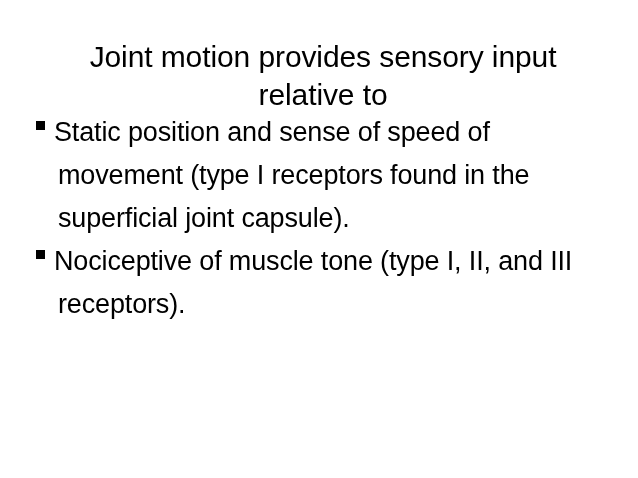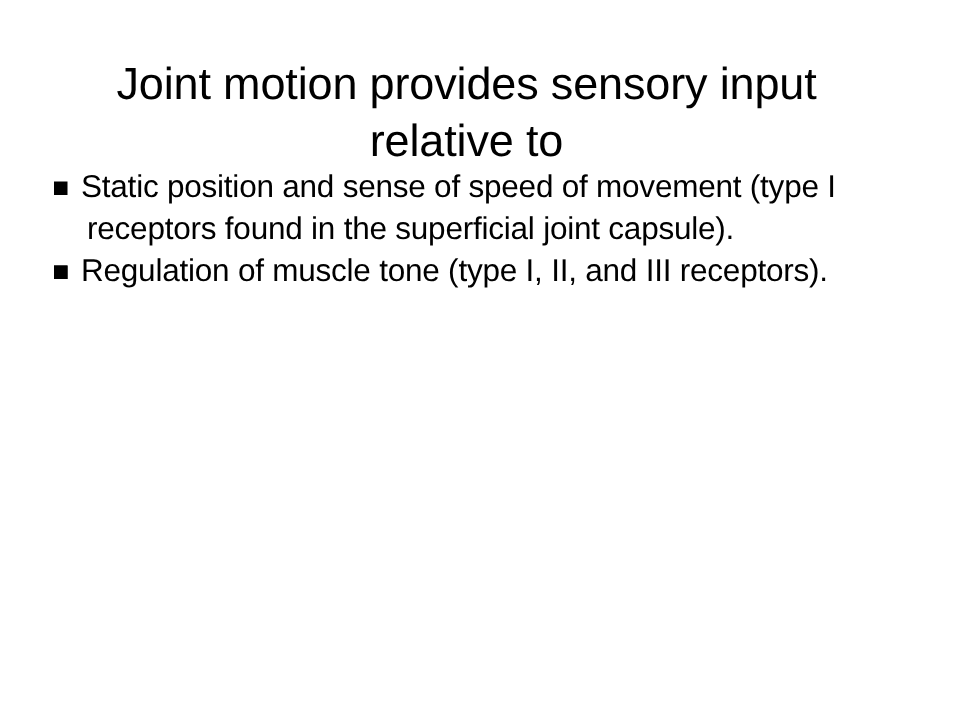--- a/index.html
+++ b/index.html
@@ -19,21 +19,21 @@
     position: relative;
     width: 638px;
     height: 478px;
     background: #ffffff;
     box-sizing: border-box;
   }
 
   
   .slide-title {
     position: absolute;
-    left: 24px;
+    left: 36px;
     top: 18px;
     width: 574px;
     text-align: center;
     font-size: 30px;
     line-height: 38px;
     font-weight: 400;
     letter-spacing: -0.1px;
     color: #000000;
     white-space: pre-line;
   }
@@ -45,22 +45,22 @@
     top: 111px;
     width: 580px;
     margin: 0;
     padding: 0;
     list-style: none;
   }
 
   .bullet-item {
     position: relative;
     padding-left: 28px;
-    font-size: 21px;
-    line-height: 28px;
+    font-size: 27px;
+    line-height: 43px;
     font-weight: 400;
     color: #000000;
     letter-spacing: -0.15px;
     text-indent: -4px;
     margin: 0 0 0 0;
   }
 
   .bullet-item .marker {
     position: absolute;
     left: 6px;
@@ -118,19 +118,19 @@
       <span class="bullet-text">Static position and sense of speed of movement (type I receptors found in the superficial joint capsule).</span>
     </li>
 
     <li class="bullet-item square">
       <span class="marker"></span>
     </li>
 
 
     <li class="bullet-item square">
       <span class="marker"></span>
-      <span class="bullet-text">Regulation of muscle tone (type I, II, and III receptors).</span>
+      <span class="bullet-text">Nociceptive of muscle tone (type I, II, and III receptors).</span>
     </li>
 
 
   </ul>
 
 </div>
 
 </body></html>

